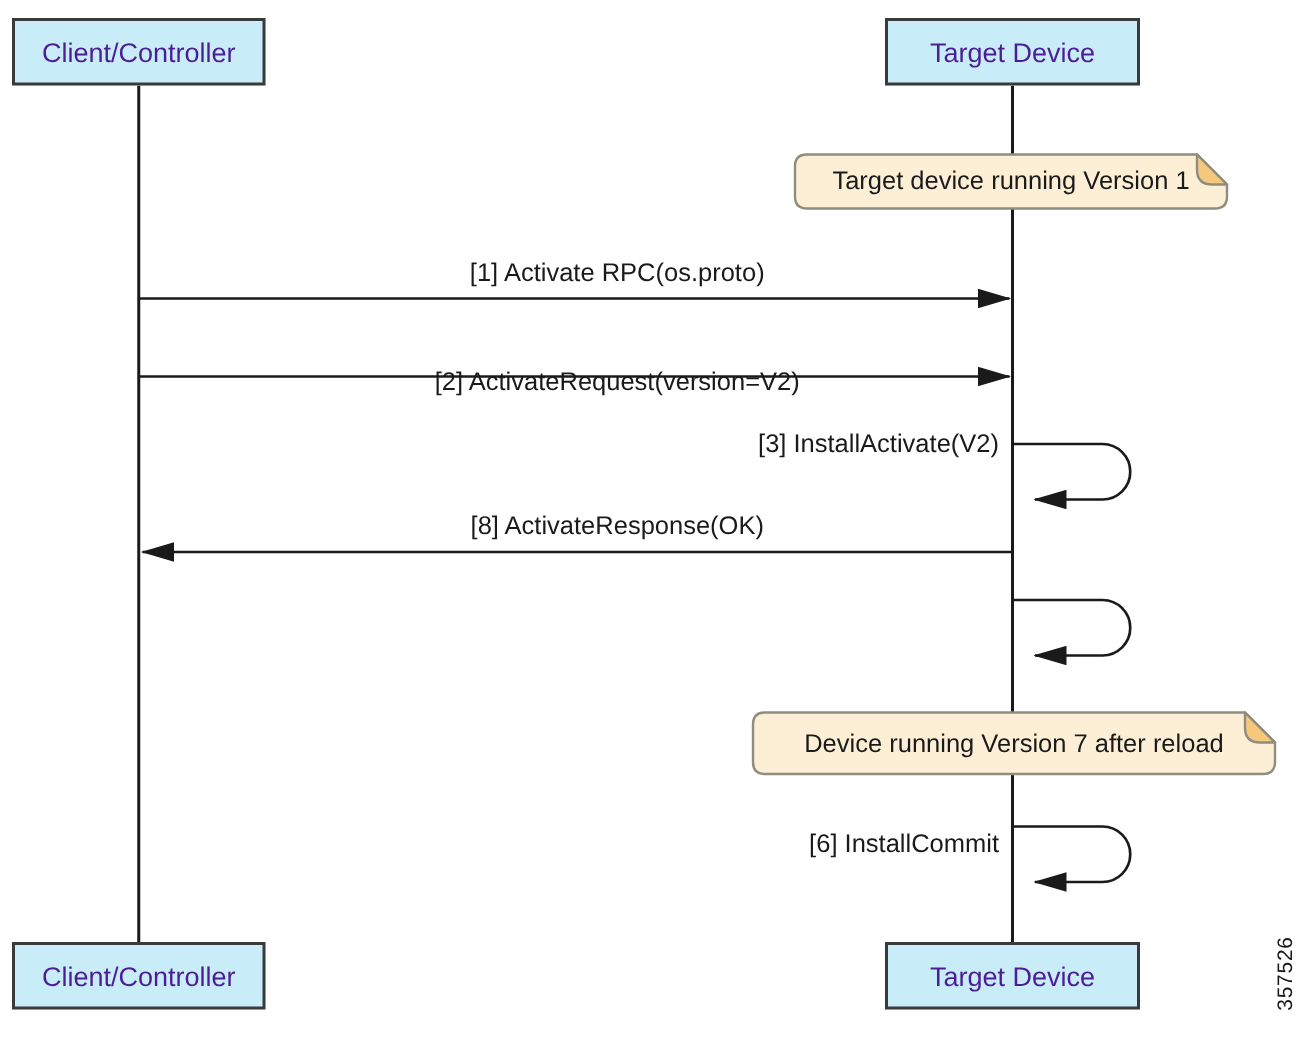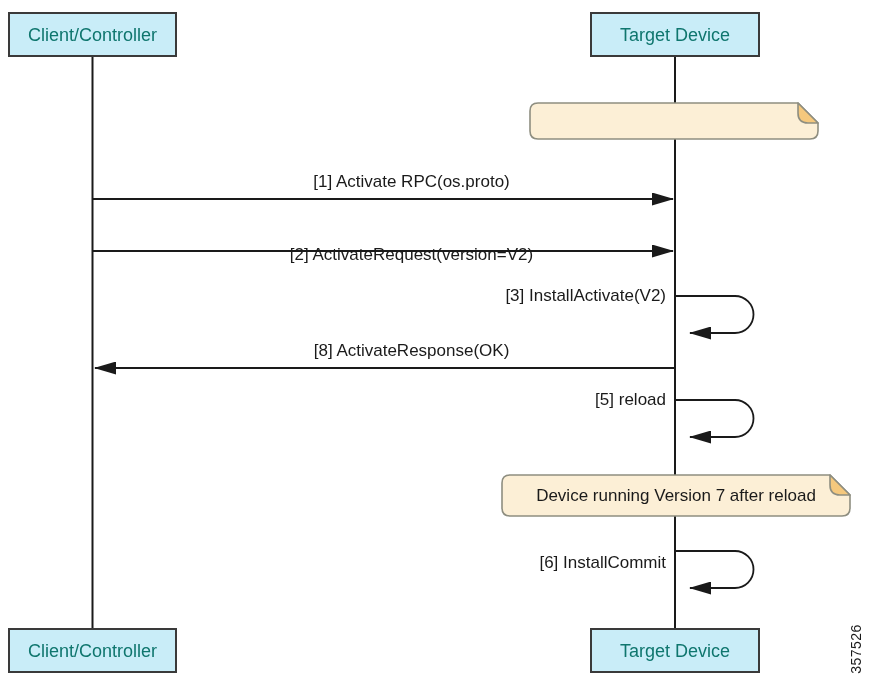--- a/index.html
+++ b/index.html
@@ -17,21 +17,21 @@
   .actor-box {
     position: absolute;
     box-sizing: border-box;
     background: #c9edf8;
     border: 2px solid #3a3a3a;
     display: flex;
     align-items: center;
     justify-content: center;
     font-size: 18px;
     line-height: 1;
-    color: #0f766e;
+    color: #4c1d95;
   }
   .actor-top-left     { left: 8px;   top: 12px;  width: 169px; height: 45px; }
   .actor-top-right    { left: 590px; top: 12px;  width: 170px; height: 45px; }
   .actor-bottom-left  { left: 8px;   top: 628px; width: 169px; height: 45px; }
   .actor-bottom-right { left: 590px; top: 628px; width: 170px; height: 45px; }
 
   .msg-label {
     position: absolute;
     font-size: 17px;
     line-height: 22px;
@@ -108,24 +108,24 @@
   <div class="actor-box actor-top-right">
     <span>Target Device</span>
   </div>
   <div class="actor-box actor-bottom-left">
     <span>Client/Controller</span>
   </div>
   <div class="actor-box actor-bottom-right">
     <span>Target Device</span>
   </div>
 
+  <div class="note-text note1-text">Target device running Version 1</div>
   <div class="note-text note2-text">Device running Version 7 after reload</div>
 
   <div class="msg-label msg-center msg1">[1] Activate RPC(os.proto)</div>
   <div class="msg-label msg-center msg2">[2] ActivateRequest(version=V2)</div>
   <div class="msg-label msg-right  msg3">[3] InstallActivate(V2)</div>
   <div class="msg-label msg-center msg4">[8] ActivateResponse(OK)</div>
-  <div class="msg-label msg-right  msg5">[5] reload</div>
   <div class="msg-label msg-right  msg6">[6] InstallCommit</div>
 
   <div class="figure-id">357526</div>
 
 </div>
 
 </body></html>

